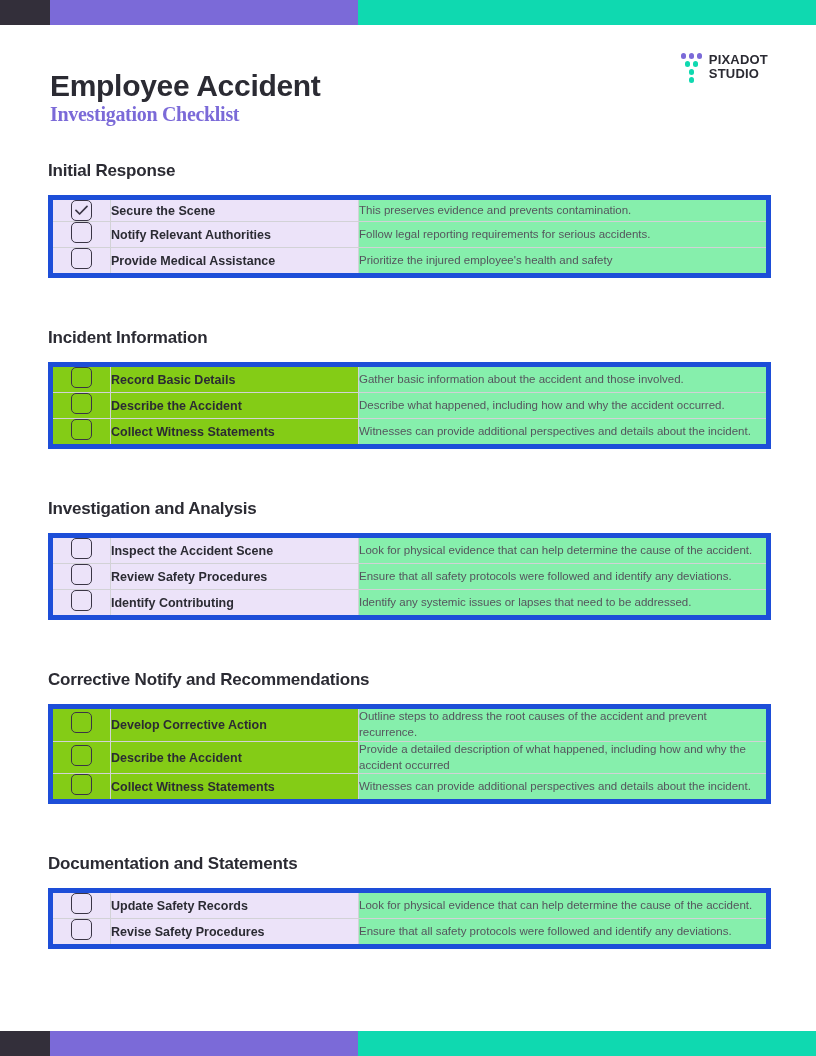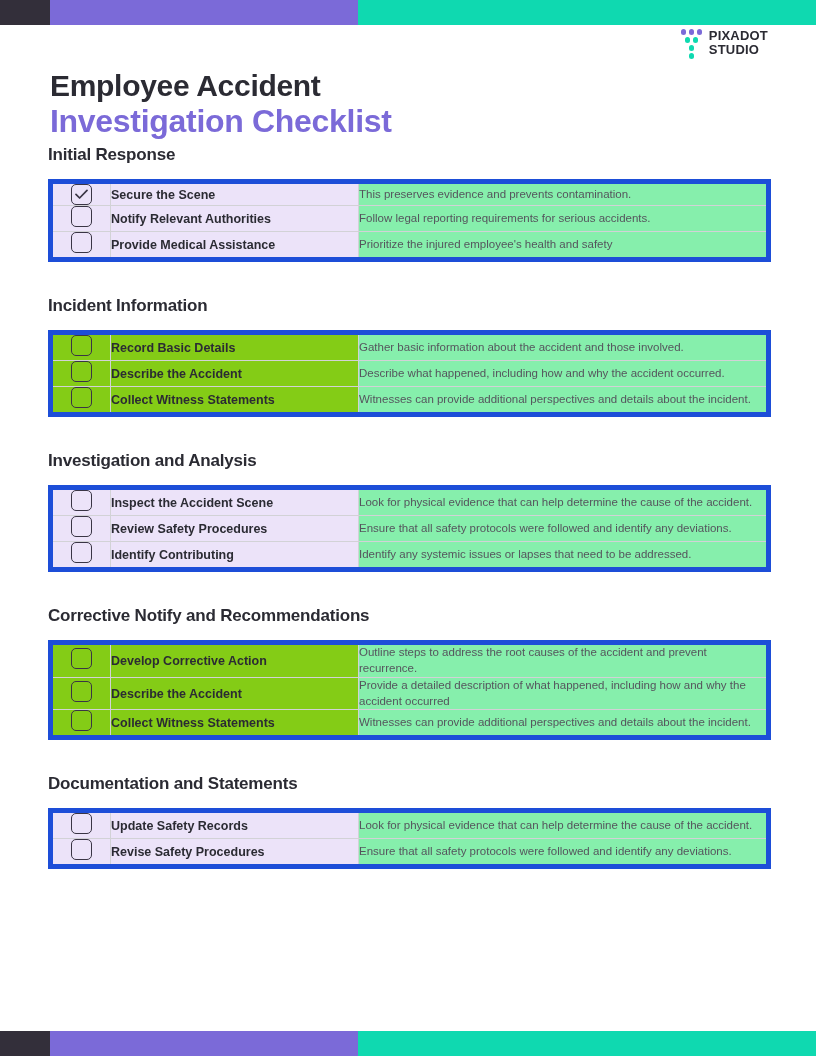--- a/index.html
+++ b/index.html
@@ -54,30 +54,31 @@
   }
   .title-line1 {
     display: block;
     font-size: 30px;
     font-weight: bold;
     color: #2b2b33;
     letter-spacing: -0.3px;
   }
   .title-line2 {
     display: block;
-    font-size: 32px;
+    font-size: 20px;
     font-weight: bold;
     color: #7b6ad8;
     letter-spacing: -0.3px;
+    font-family: Liberation Serif, serif;
   }
 
   .logo {
     position: absolute;
     right: 0;
-    top: 4px;
+    top: 28px;
     display: flex;
     align-items: center;
     gap: 0;
   }
   .logo-dots {
     width: 28px;
     height: 28px;
     position: relative;
   }
   .logo-dots i {
@@ -90,21 +91,21 @@
   .logo-text {
     font-size: 13px;
     font-weight: bold;
     line-height: 1.04;
     color: #2b2b33;
     letter-spacing: 0.2px;
   }
   .logo-text span { display: block; }
 
   
-  .section { margin-bottom: 0; }
+  .section { margin-bottom: 0; margin-top: 16px; }
 
   .section-heading {
     font-size: 17px;
     font-weight: bold;
     color: #2b2b33;
     letter-spacing: -0.2px;
     margin-bottom: 14px;
   }
 
   .checktable {

